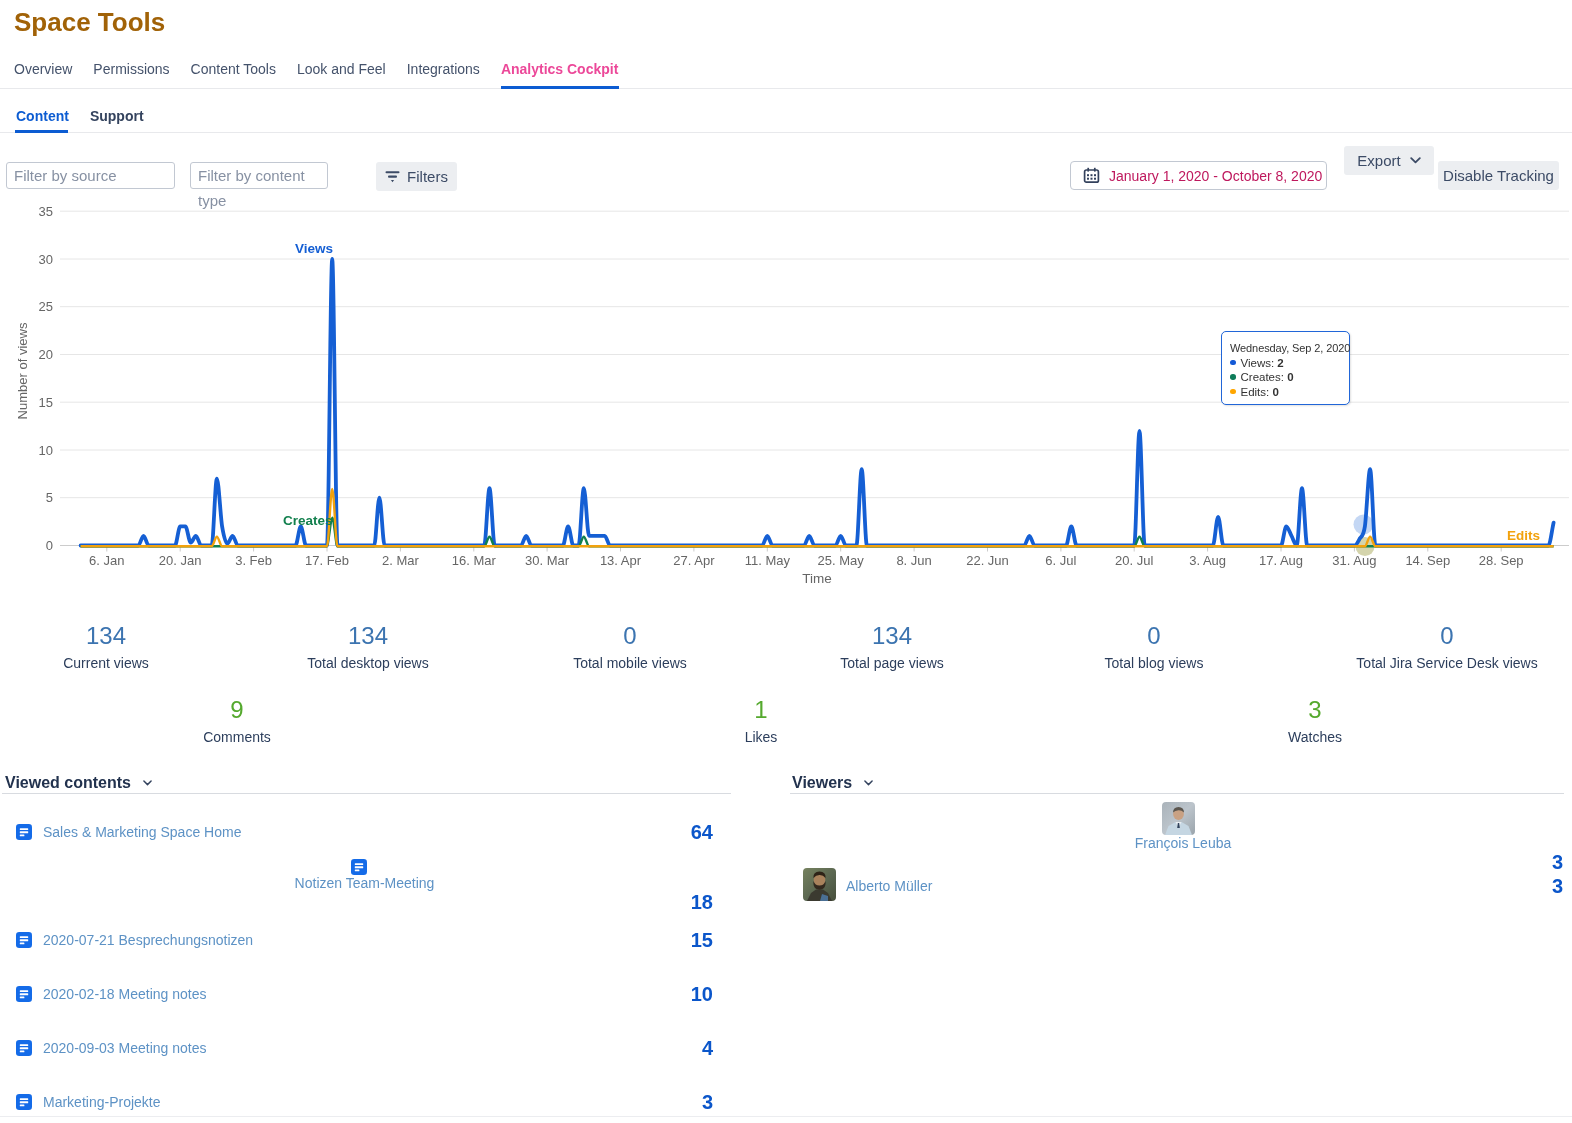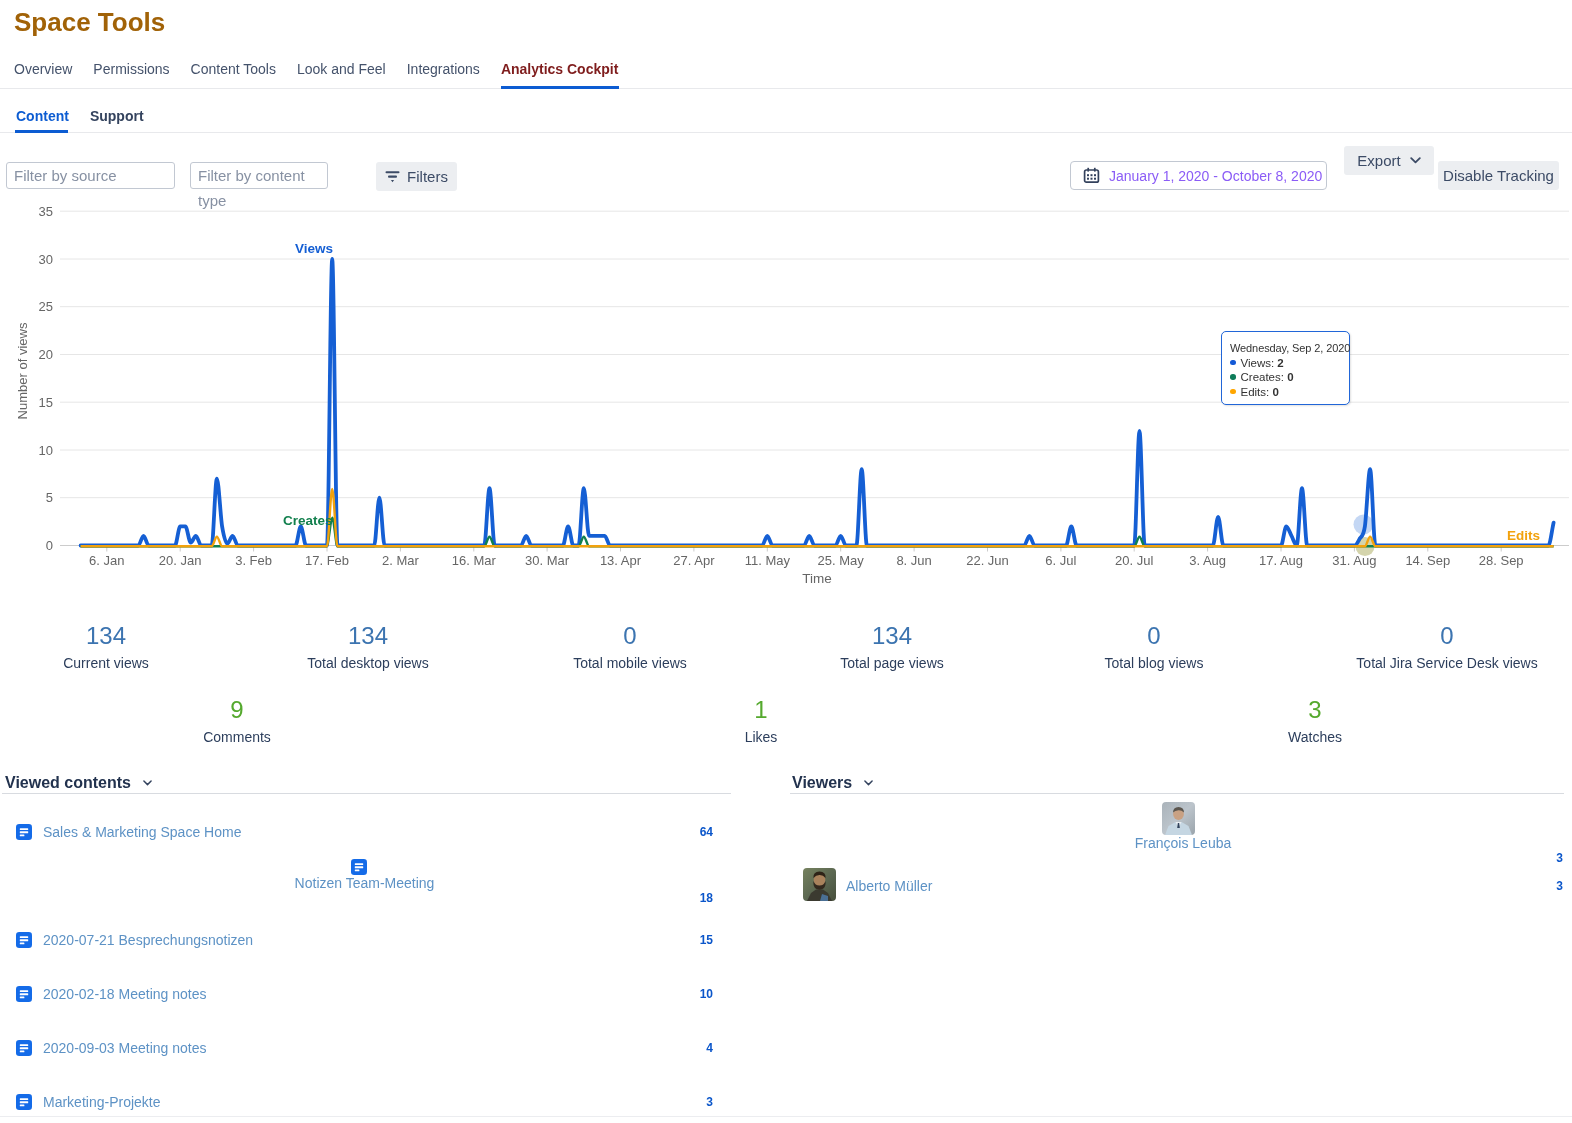--- a/index.html
+++ b/index.html
@@ -2,40 +2,40 @@
 <html><head>
 <meta charset="utf-8">
 <style>
   * { margin:0; padding:0; box-sizing:border-box; }
   html,body { background:#fff; }
   body { font-family:"Liberation Sans", sans-serif; width:1572px; height:1123px; position:relative; overflow:hidden; color:#253858; }
   .abs { position:absolute; }
   h1.title { left:14px; top:7px; font-size:26px; font-weight:700; color:#a16207; letter-spacing:0; }
   .nav { left:14px; top:61px; font-size:14px; color:#44526b; }
   .nav span { margin-right:21px; }
-  .nav .active { color:#7f1d1d; font-weight:700; }
+  .nav .active { color:#ec4899; font-weight:700; }
   .navline { left:0; top:88px; width:1572px; height:1px; background:#e8e9ec; }
   .navunder { left:501px; top:86px; width:118px; height:3px; background:#0c5cd2; }
   .subtabs { left:16px; top:108px; font-size:14px; font-weight:700; }
   .subtabs .c { color:#0c5cd2; }
   .subtabs .s { color:#34435e; margin-left:21px; }
   .subline { left:0; top:132px; width:1572px; height:1px; background:#e8e9ec; }
   .subunder { left:15px; top:130px; width:53px; height:3px; background:#0c5cd2; }
   .inp { top:162px; height:27px; border:1px solid #c2c8d2; border-radius:3px; font-size:15px; color:#8791a3; line-height:25px; padding-left:7px; background:#fff; }
   .btn { top:162px; height:29px; background:#eceef1; border-radius:3px; font-size:15px; color:#3c4b66; display:flex; align-items:center; justify-content:center; }
-  .datebtn { left:1070px; top:161px; width:257px; height:29px; background:#fff; border:1px solid #c2c8d2; border-radius:4px; display:flex; align-items:center; font-size:14px; color:#8b5cf6; white-space:nowrap; }
+  .datebtn { left:1070px; top:161px; width:257px; height:29px; background:#fff; border:1px solid #c2c8d2; border-radius:4px; display:flex; align-items:center; font-size:14px; color:#be185d; white-space:nowrap; }
   .statnum { font-size:24px; text-align:center; }
   .statlbl { font-size:14px; color:#2c3e5c; text-align:center; margin-top:5px; white-space:nowrap; }
   .stat { transform:translateX(-50%); }
   .bluen { color:#3c74b0; }
   .greenn { color:#55a92e; }
   .lhead { font-size:16px; font-weight:700; color:#22324e; }
   .lrow { height:54px; display:flex; align-items:center; }
   .lrow .name { color:#5d92c5; font-size:14px; }
-  .lrow .cnt { margin-left:auto; font-weight:700; font-size:12px; color:#0b56ca; }
+  .lrow .cnt { margin-left:auto; font-weight:700; font-size:20px; color:#0b56ca; }
   .tooltip { left:1221px; top:331px; width:129px; height:74px; white-space:nowrap; background:#fff; border:1.5px solid #2166d8; border-radius:5px; box-shadow:1px 1px 2px rgba(0,0,0,.12); padding:10px 0 0 8px; font-size:11.5px; color:#333; }
   .tooltip .trow { margin-top:2.5px; display:flex; align-items:center;text-align:center; }
   .tooltip .dot { width:5.5px; height:5.5px; border-radius:50%; margin-right:5px; }
   .bottomline { left:0; top:1116px; width:1572px; height:1px; background:#ecedf0; }
 </style>
 </head>
 <body>
 <h1 class="abs title">Space Tools</h1>
 <div class="abs nav"><span>Overview</span><span>Permissions</span><span>Content Tools</span><span>Look and Feel</span><span>Integrations</span><span class="active">Analytics Cockpit</span></div>
 <div class="abs navline"></div>

